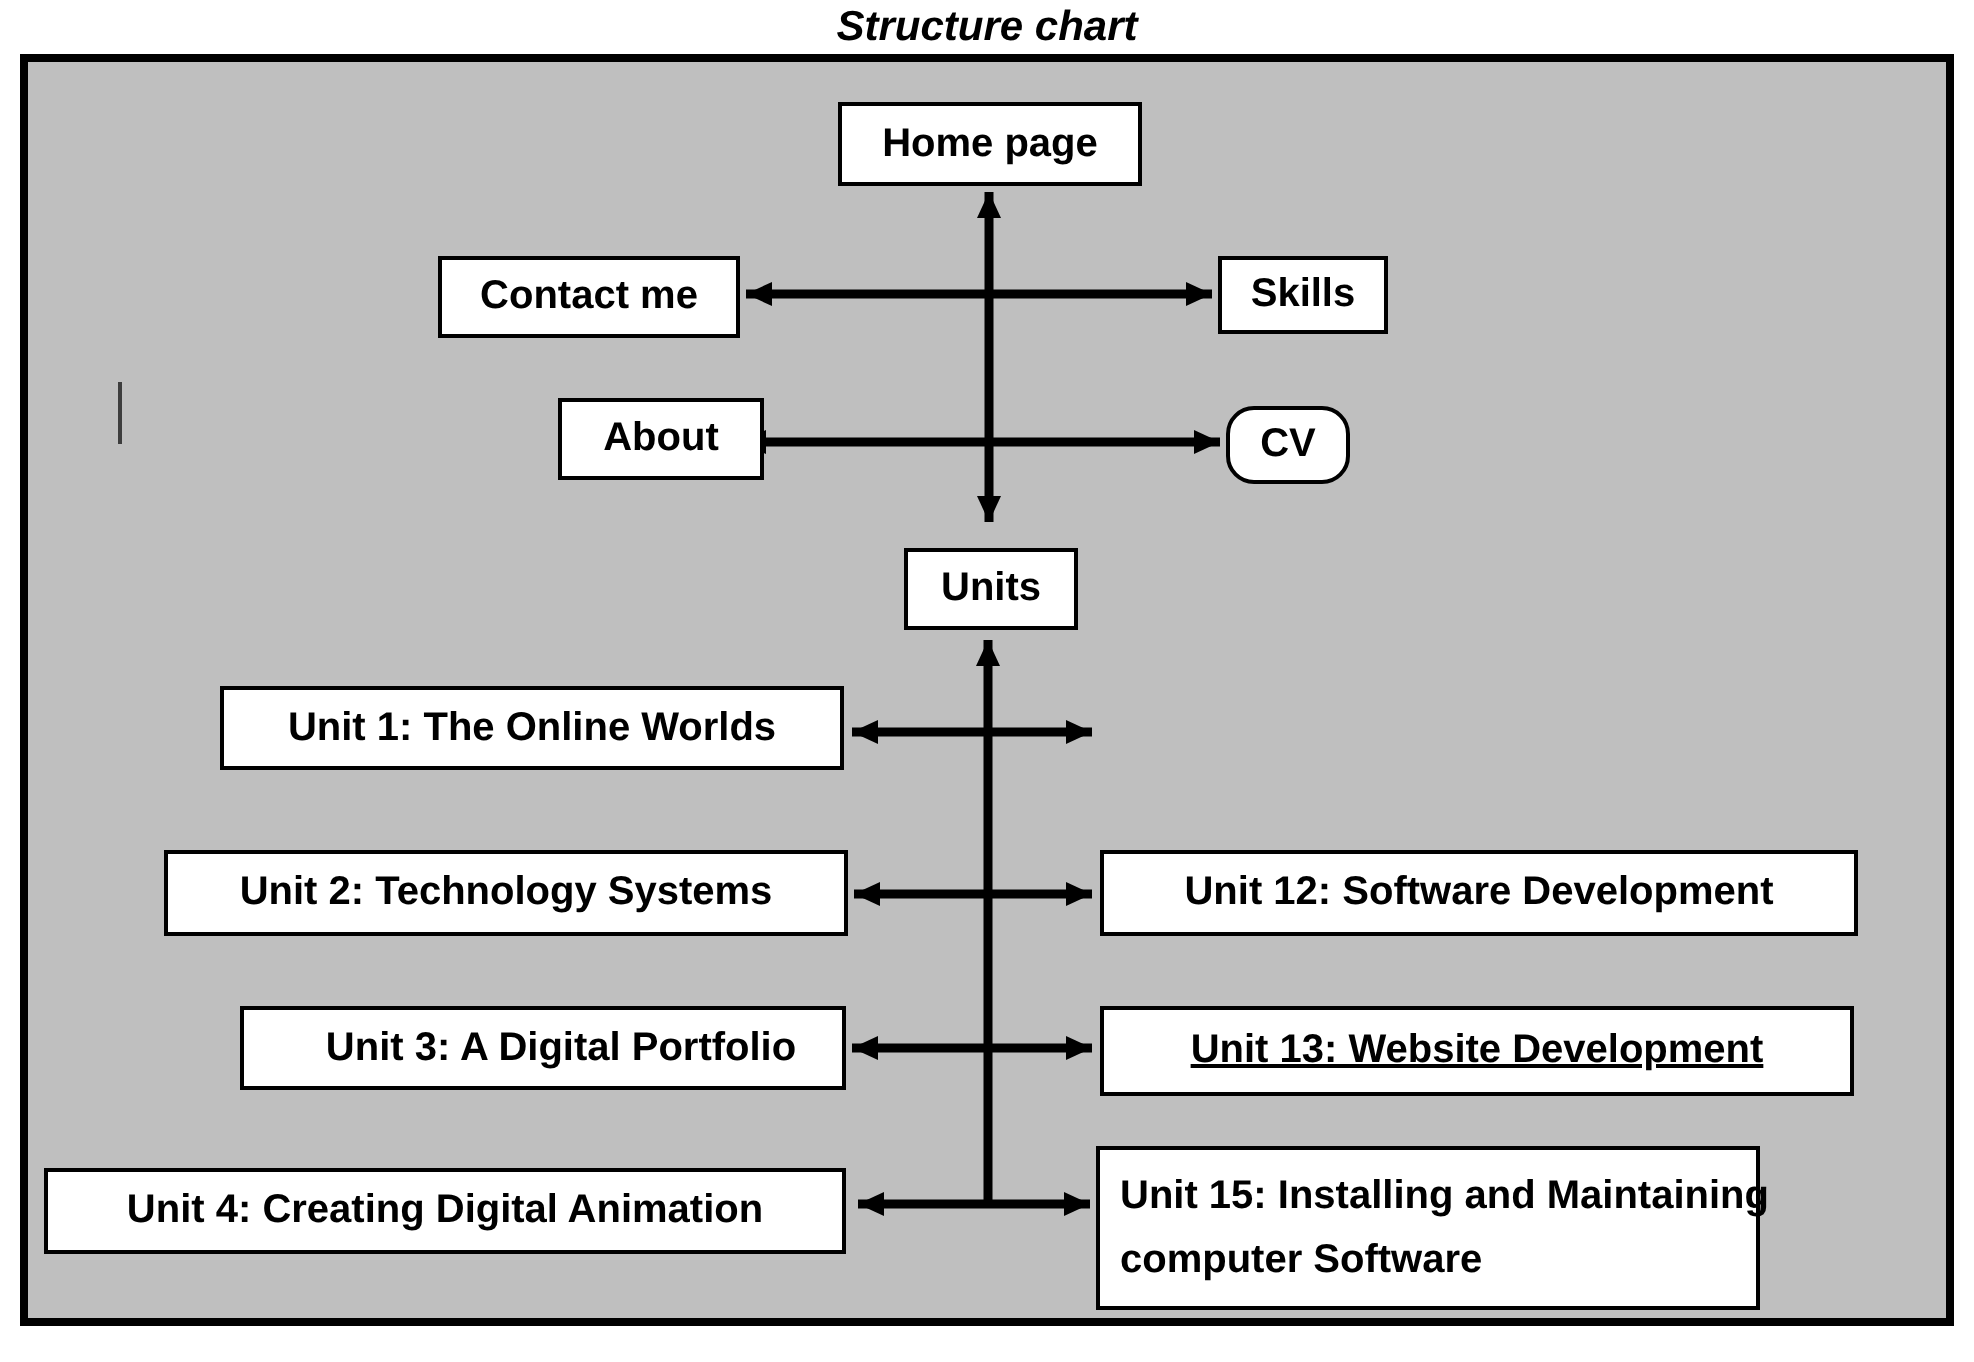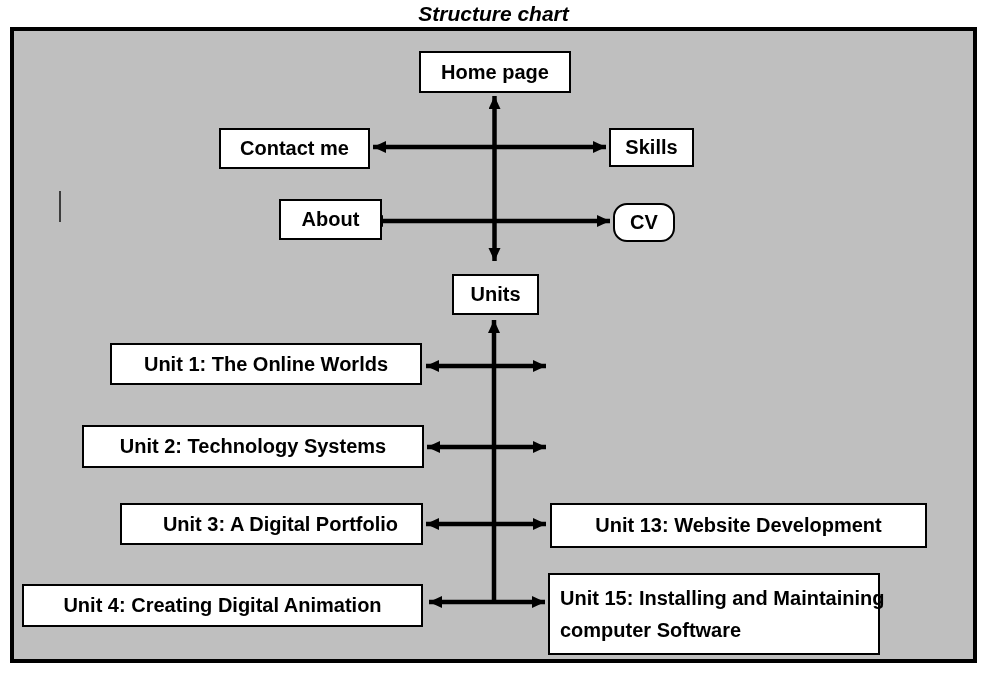--- a/index.html
+++ b/index.html
@@ -17,21 +17,21 @@
   .n-contact{left:219px;top:128px;width:151px;height:41px;}
   .n-skills {left:609px;top:128px;width:85px; height:39px;}
   .n-about  {left:264px;top:199px;width:103px;height:41px;margin-left:15px;}
   .n-cv     {left:613px;top:203px;width:62px; height:39px;border-radius:14px;}
   .n-units  {left:452px;top:274px;width:87px; height:41px;}
   .n-unit1  {left:110px;top:343px;width:312px;height:42px;}
   .n-unit10 {left:550px;top:345px;width:379px;height:43px;}
   .n-unit2  {left:82px; top:425px;width:342px;height:43px;}
   .n-unit12 {left:550px;top:425px;width:379px;height:43px;}
   .n-unit3  {left:120px;top:503px;width:303px;height:42px;padding-left:18px;}
-  .n-unit13 {left:550px;top:503px;width:377px;height:45px;}
+  .n-unit13 {left:550px;top:503px;width:377px;height:45px;text-decoration:underline;}
   .n-unit4  {left:22px; top:584px;width:401px;height:43px;}
   .n-unit15 {left:548px;top:573px;width:332px;height:82px;
              flex-direction:column;align-items:flex-start;justify-content:center;
              padding-left:10px;line-height:32px;}
   .stray{position:absolute;left:59px;top:191px;width:2px;height:31px;background:#3d3d3d;}
 </style>
 </head>
 <body>
 
 <div class="page">
@@ -67,20 +67,21 @@
   <div class="stray"></div>
 
   <div class="node n-home">Home page</div>
   <div class="node n-contact">Contact me</div>
   <div class="node n-skills">Skills</div>
   <div class="node n-about">About</div>
   <div class="node n-cv">CV</div>
   <div class="node n-units">Units</div>
   <div class="node n-unit1">Unit 1: The Online Worlds</div>
   <div class="node n-unit2">Unit 2: Technology Systems</div>
+  <div class="node n-unit12">Unit 12: Software Development</div>
   <div class="node n-unit3">Unit 3: A Digital Portfolio</div>
   <div class="node n-unit13">Unit 13: Website Development</div>
   <div class="node n-unit4">Unit 4: Creating Digital Animation</div>
   <div class="node n-unit15">
     <span>Unit 15: Installing and Maintaining</span>
     <span>computer Software</span>
   </div>
 
 </div>
 

